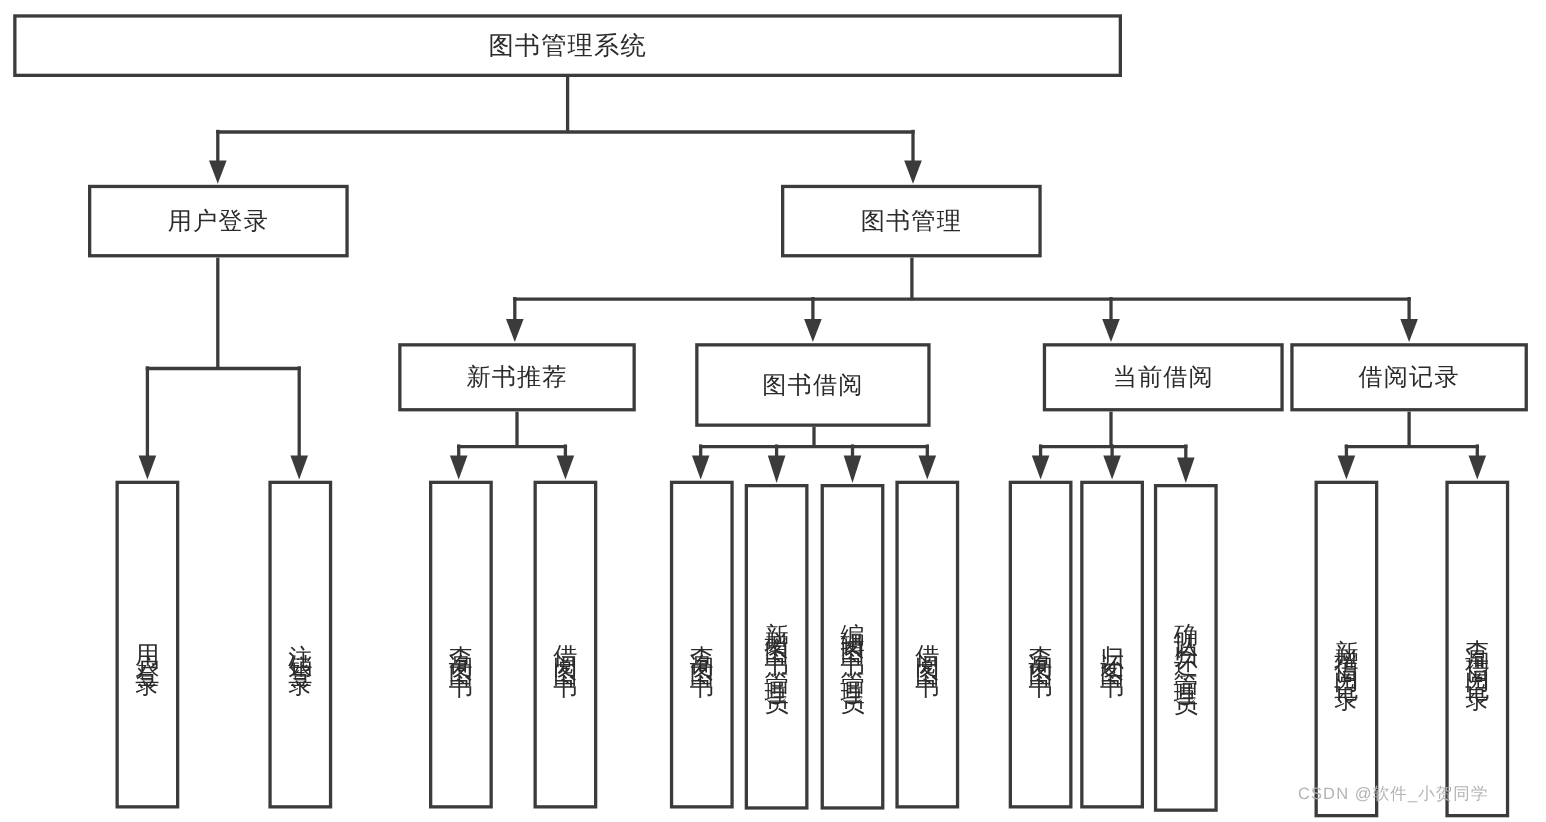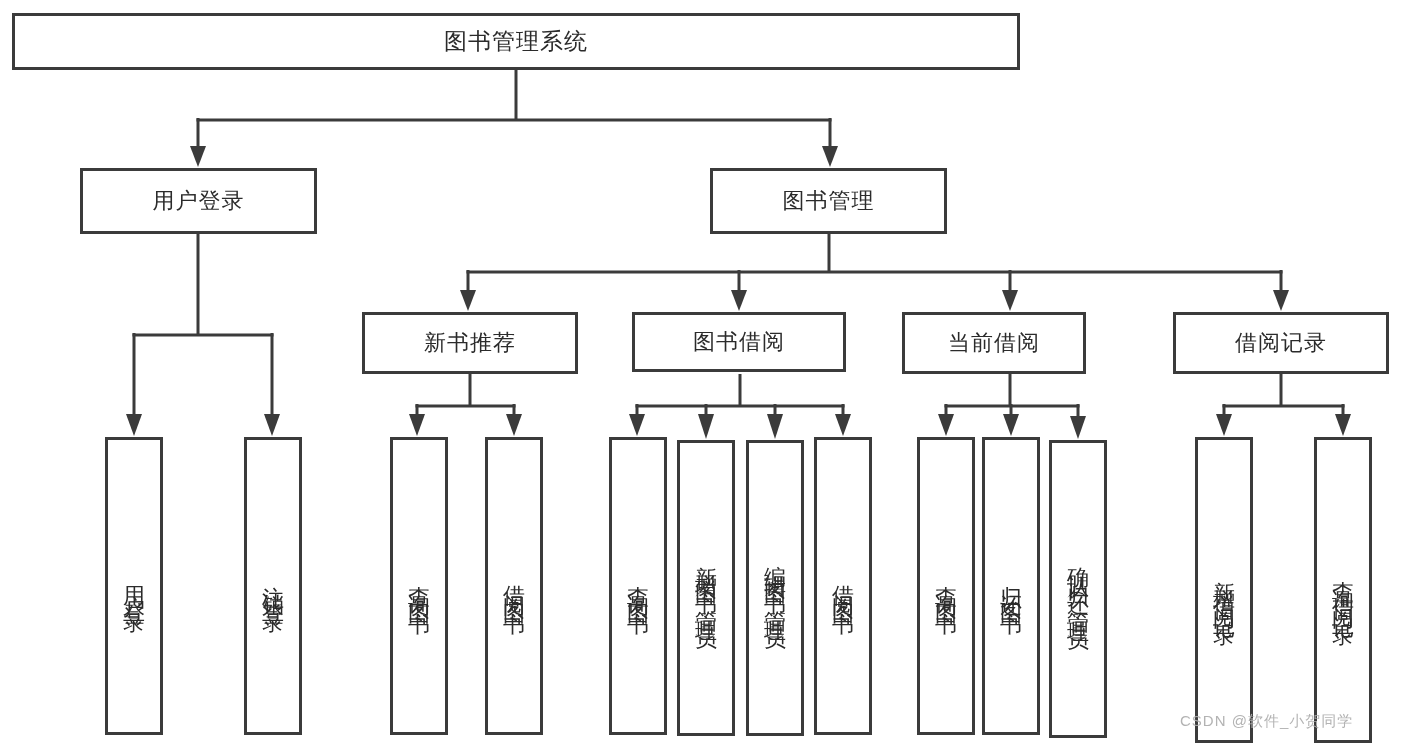--- a/index.html
+++ b/index.html
@@ -128,22 +128,22 @@
       <polygon points="1335,414 1351,414 1343,436"></polygon>
     </g>
   </svg>
 
   <div class="box root-box" style="left:12px; top:13px; width:1008px; height:57px">图书管理系统</div>
 
   <div class="box" style="left:80px; top:168px; width:237px; height:66px">用户登录</div>
   <div class="box" style="left:710px; top:168px; width:237px; height:66px">图书管理</div>
 
   <div class="box" style="left:362px; top:312px; width:216px; height:62px">新书推荐</div>
-  <div class="box" style="left:632px; top:312px; width:214px; height:60px">图书借阅</div>
-  <div class="box" style="left:902px; top:312px; width:184px; height:62px">当前借阅</div>
+  <div class="box" style="left:632px; top:312px; width:214px; height:76px">图书借阅</div>
+  <div class="box" style="left:948px; top:312px; width:219px; height:62px">当前借阅</div>
   <div class="box" style="left:1173px; top:312px; width:216px; height:62px">借阅记录</div>
 
   <div class="box v" style="left:105px; top:437px; width:58px; height:298px">用户登录</div>
   <div class="box v" style="left:244px; top:437px; width:58px; height:298px">注销登录</div>
 
   <div class="box v" style="left:390px; top:437px; width:58px; height:298px">查询图书</div>
   <div class="box v" style="left:485px; top:437px; width:58px; height:298px">借阅图书</div>
 
   <div class="box v" style="left:609px; top:437px; width:58px; height:298px">查询图书</div>
   <div class="box v" style="left:677px; top:440px; width:58px; height:296px">新增图书（管理员）</div>

